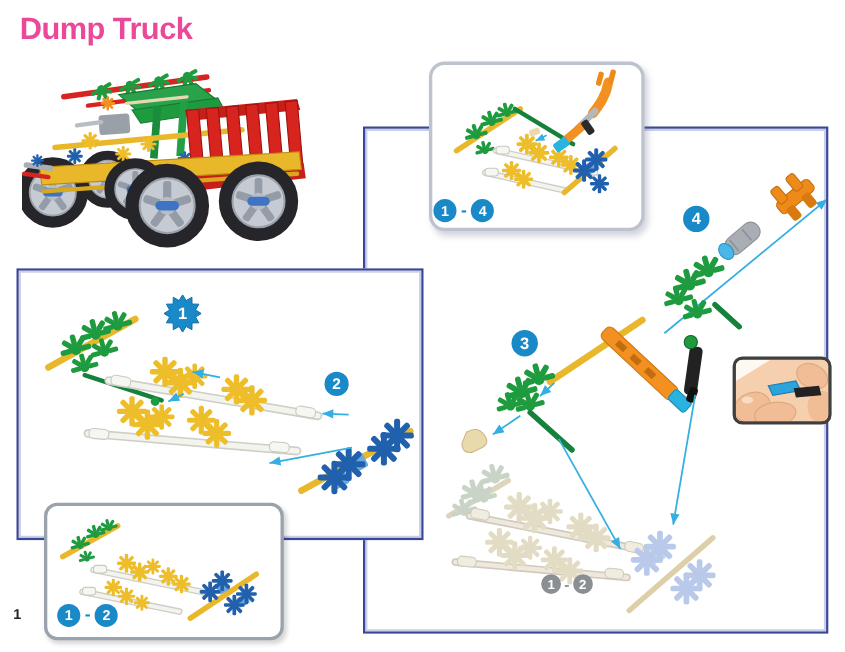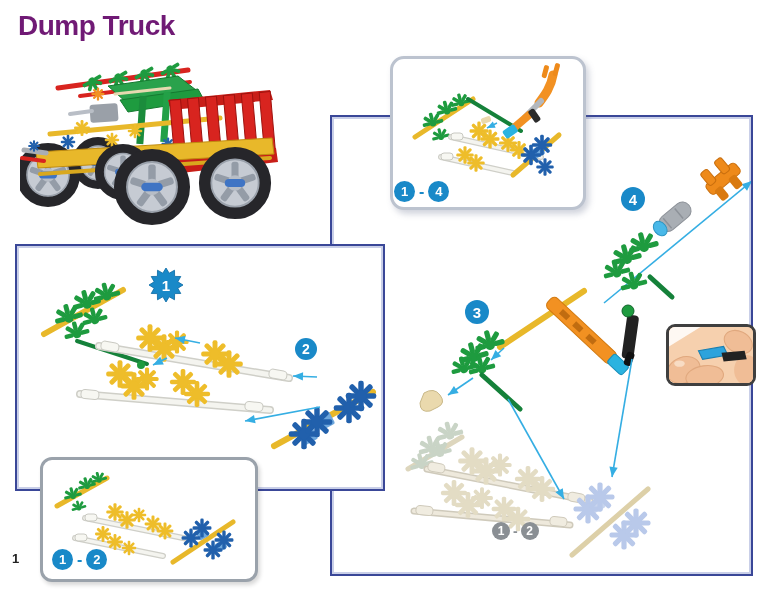--- a/index.html
+++ b/index.html
@@ -2,21 +2,21 @@
 <html><head>
 <meta charset="utf-8">
 <style>
   html,body{margin:0;padding:0;background:#fff;}
   .page{
     position:relative;width:768px;height:593px;background:#ffffff;
     font-family:"Liberation Sans",sans-serif;overflow:hidden;
   }
   .title{
     position:absolute;left:18px;top:10px;margin:0;
-    font-size:28px;font-weight:bold;letter-spacing:-0.5px;color:#701a75;
+    font-size:28px;font-weight:bold;letter-spacing:-0.5px;color:#ec4899;
   }
   .truck-art{position:absolute;left:20px;top:56px;}
   .panel{position:absolute;background:#fff;}
   .panel.navy{
     border:2px solid #3a4798;
     box-shadow:inset 0 0 0 2px #c9cfe8;
   }
   .right-panel{left:330px;top:115px;width:419px;height:457px;z-index:1;}
   .left-panel{left:15px;top:244px;width:366px;height:243px;z-index:2;}
   .preview-panel{

